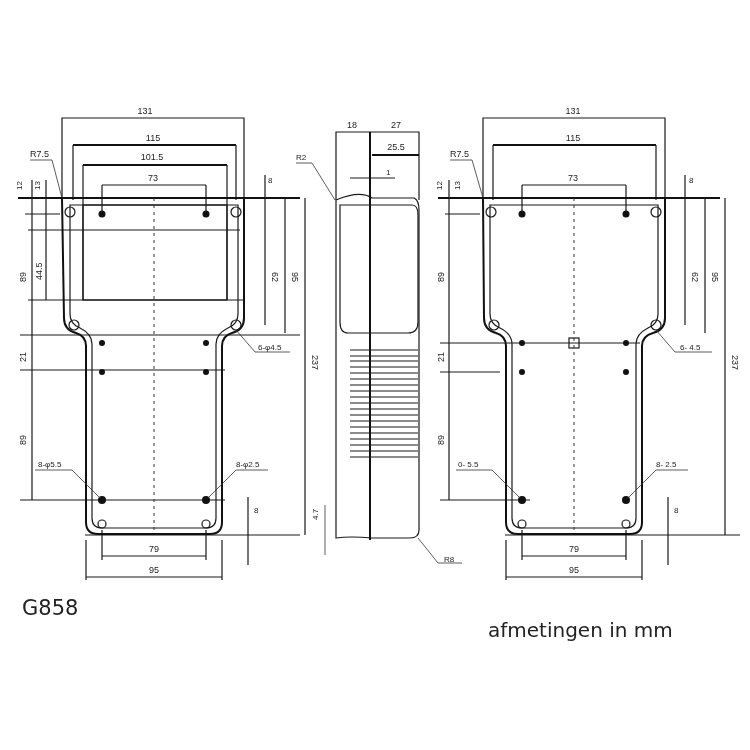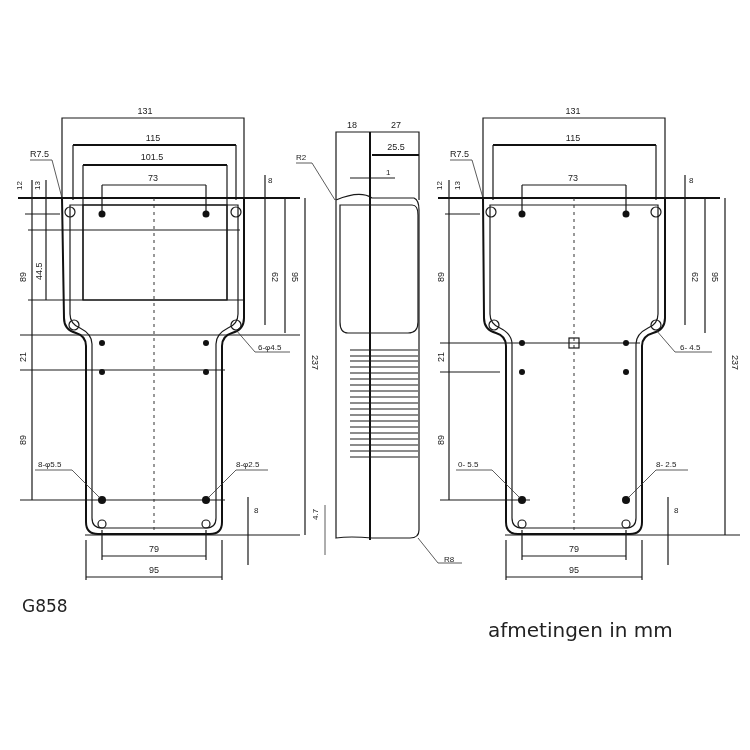--- a/index.html
+++ b/index.html
@@ -6,21 +6,21 @@
     body { width:750px; height:750px; position:relative; overflow:hidden; font-family:"Liberation Sans", sans-serif; }
     svg { position:absolute; left:0; top:0; }
     .ln { stroke:#1a1a1a; fill:none; stroke-width:1.2; }
     .thick { stroke:#111; fill:none; stroke-width:2; }
     .thin { stroke:#333; fill:none; stroke-width:0.8; }
     .dash { stroke:#333; fill:none; stroke-width:1; stroke-dasharray:3 4; }
     .dot { fill:#111; }
     .lbl { font-family:"Liberation Sans", sans-serif; font-size:9px; fill:#222; }
     .lbl-s { font-family:"Liberation Sans", sans-serif; font-size:8px; fill:#222; }
     .title { position:absolute; font-family:"DejaVu Sans", sans-serif; color:#222; }
-    #model { left:22px; top:596px; font-size:17px;text-align:right; }
+    #model { left:22px; top:596px; font-size:21px;text-align:right; }
     #units { left:488px; top:618px; font-size:20px; }
   </style>
 </head>
 <body>
 
 <svg width="750" height="750" viewBox="0 0 750 750">
 
   <g>
 
     <path class="ln" d="M62 200 V118 H244 V200"></path>

